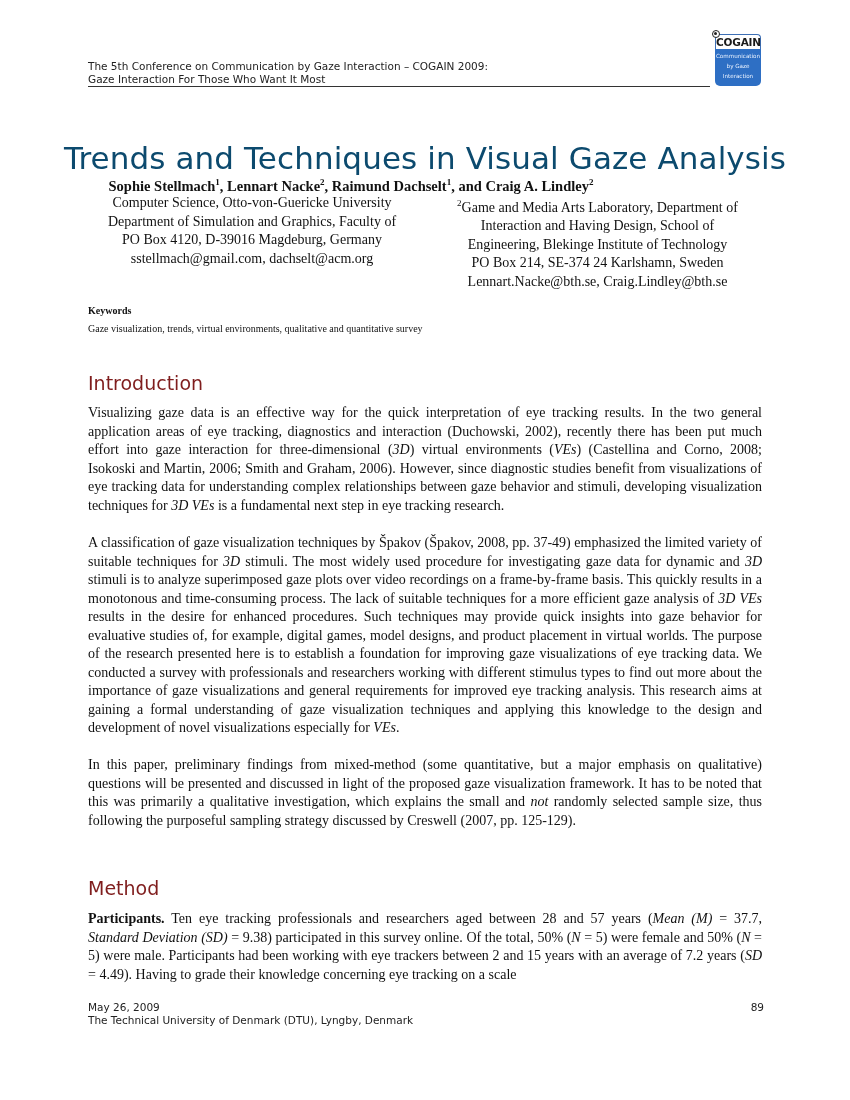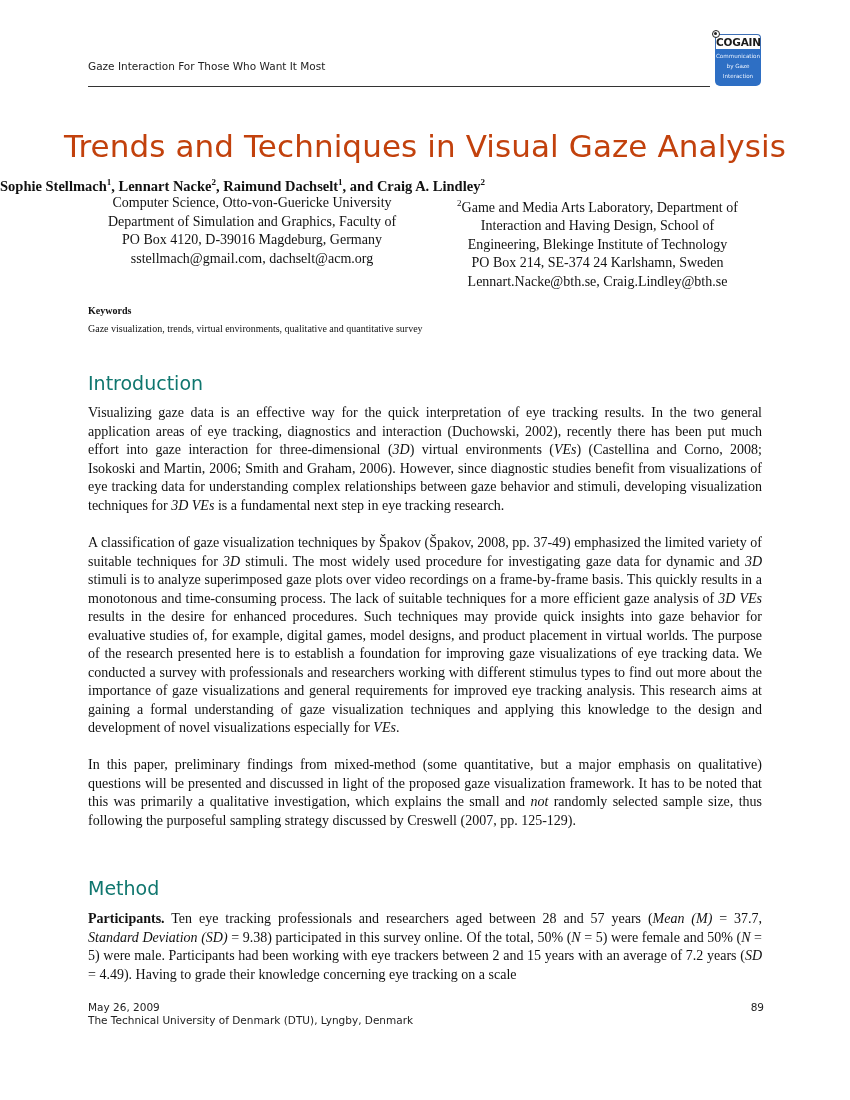--- a/index.html
+++ b/index.html
@@ -8,40 +8,41 @@
   .serif { font-family: "Liberation Serif", "DejaVu Serif", serif; }
 
   .running-header { position: absolute; left: 88px; top: 60px; width: 620px; font-size: 10.5px; line-height: 13px; color: #222; }
   .header-rule { position: absolute; left: 88px; top: 86px; width: 622px; height: 1px; background: #333; }
   .logo { position: absolute; left: 712px; top: 30px; width: 51px; height: 56px; }
   .logo .logo-top { position: absolute; left: 3px; top: 4px; width: 46px; height: 15px; background: #fff; border: 1px solid #3d6fb5; border-bottom: none; border-radius: 4px 4px 0 0; font-size: 10.5px; font-weight: bold; color: #1a1a1a; text-align: right; padding-right: 12px; box-sizing: border-box; line-height: 15px; letter-spacing: -0.2px; }
   .logo .eye { position: absolute; left: 0; top: 0; width: 8px; height: 8px; border: 1.5px solid #222; border-radius: 50%; box-sizing: border-box; background: #fff; }
   .logo .eye::after { content: ""; position: absolute; left: 1px; top: 1px; width: 3px; height: 3px; background: #222; border-radius: 50%; }
   .logo .logo-bottom { position: absolute; left: 3px; top: 19px; width: 46px; height: 37px; background: #2e6fc4; border-radius: 0 0 5px 5px; color: #eaf2ff; font-size: 5.6px; text-align: center; line-height: 10px; padding-top: 2px; box-sizing: border-box; }
 
-  .title { position: absolute; left: 0; top: 128px; width: 850px; text-align: center; font-size: 31px; color: #c2410c; letter-spacing: 0.1px; }
-  .authors { position: absolute; left: 0; top: 177px; width: 702px; text-align: left; font-size: 14.5px; font-weight: bold; }
+  .title { position: absolute; left: 0; top: 140px; width: 850px; text-align: center; font-size: 31px; color: #0c4a6e; letter-spacing: 0.1px; }
+  .authors { position: absolute; left: 0; top: 177px; width: 702px; text-align: center; font-size: 14.5px; font-weight: bold; }
   .authors sup, .aff sup { font-size: 9px; }
   .aff { position: absolute; top: 194px; font-size: 14px; line-height: 18.5px; text-align: center; }
   .aff.left { left: 82px; width: 340px; }
   .aff.right { left: 425px; width: 345px; }
 
   .keywords { position: absolute; left: 88px; top: 302px; width: 680px; font-size: 10px; line-height: 18px; }
   .keywords .kw-title { font-weight: bold; }
 
-  .section-heading { position: absolute; left: 88px; font-size: 19px; color: #0f766e; }
+  .section-heading { position: absolute; left: 88px; font-size: 19px; color: #7f1d1d; }
   .para { position: absolute; left: 88px; width: 674px; font-size: 14px; line-height: 18.5px; text-align: justify; }
 
   .footer { position: absolute; left: 88px; top: 1001px; width: 676px; font-size: 10.5px; line-height: 13px; color: #222; }
   .footer .page-num { position: absolute; right: 0; top: 0; }
 </style>
 </head>
 <body>
 
 <div class="running-header sans">
+  <div>The 5th Conference on Communication by Gaze Interaction – COGAIN 2009:</div>
   <div>Gaze Interaction For Those Who Want It Most</div>
 </div>
 <div class="header-rule"></div>
 
 <div class="logo sans">
   <div class="logo-top">COGAIN</div>
   <div class="eye"></div>
   <div class="logo-bottom">
     <div>Communication</div>
     <div>by Gaze</div>

